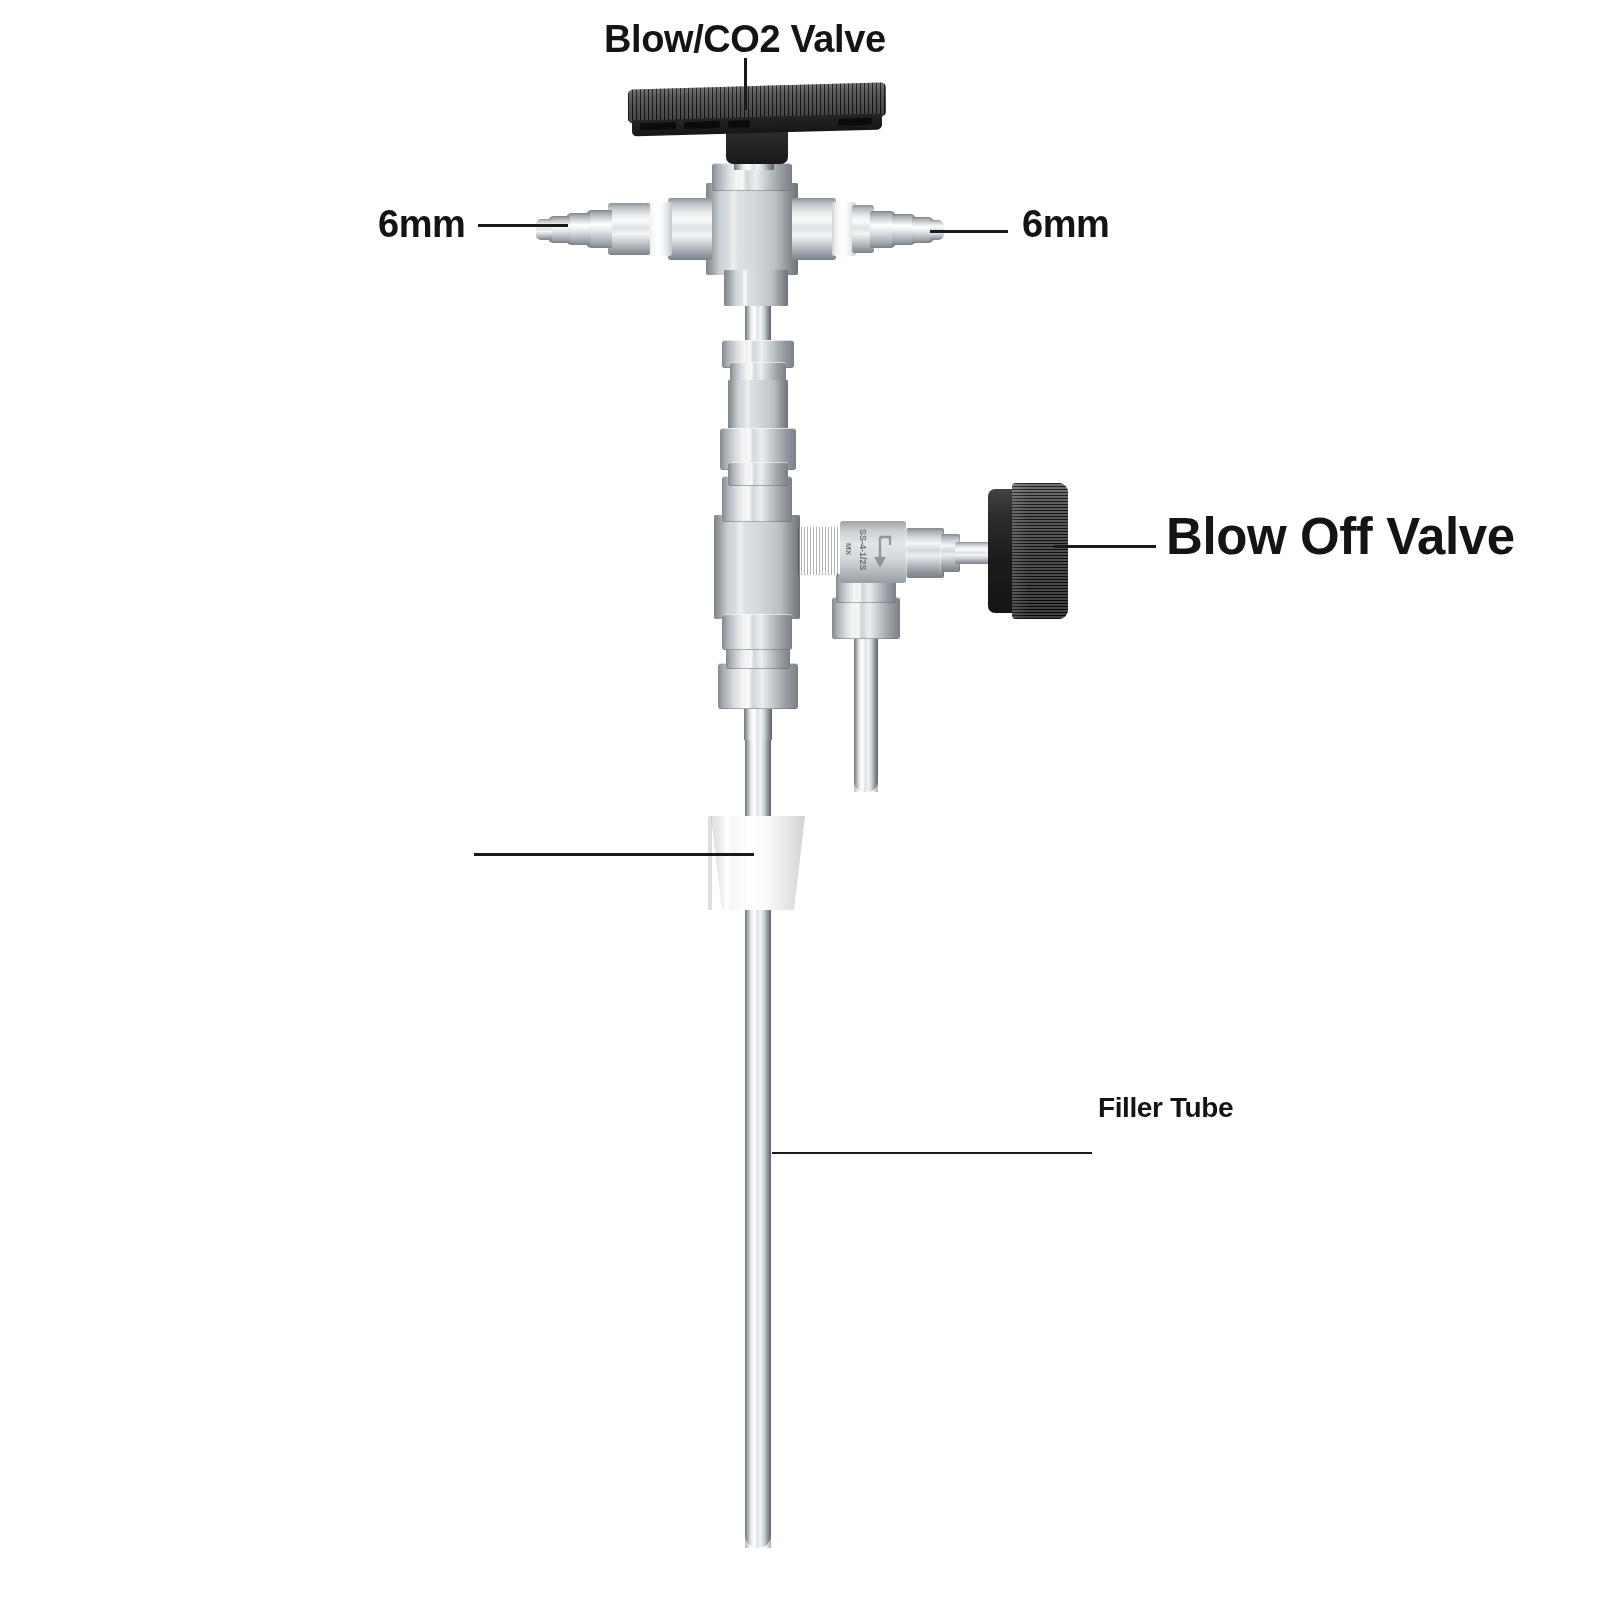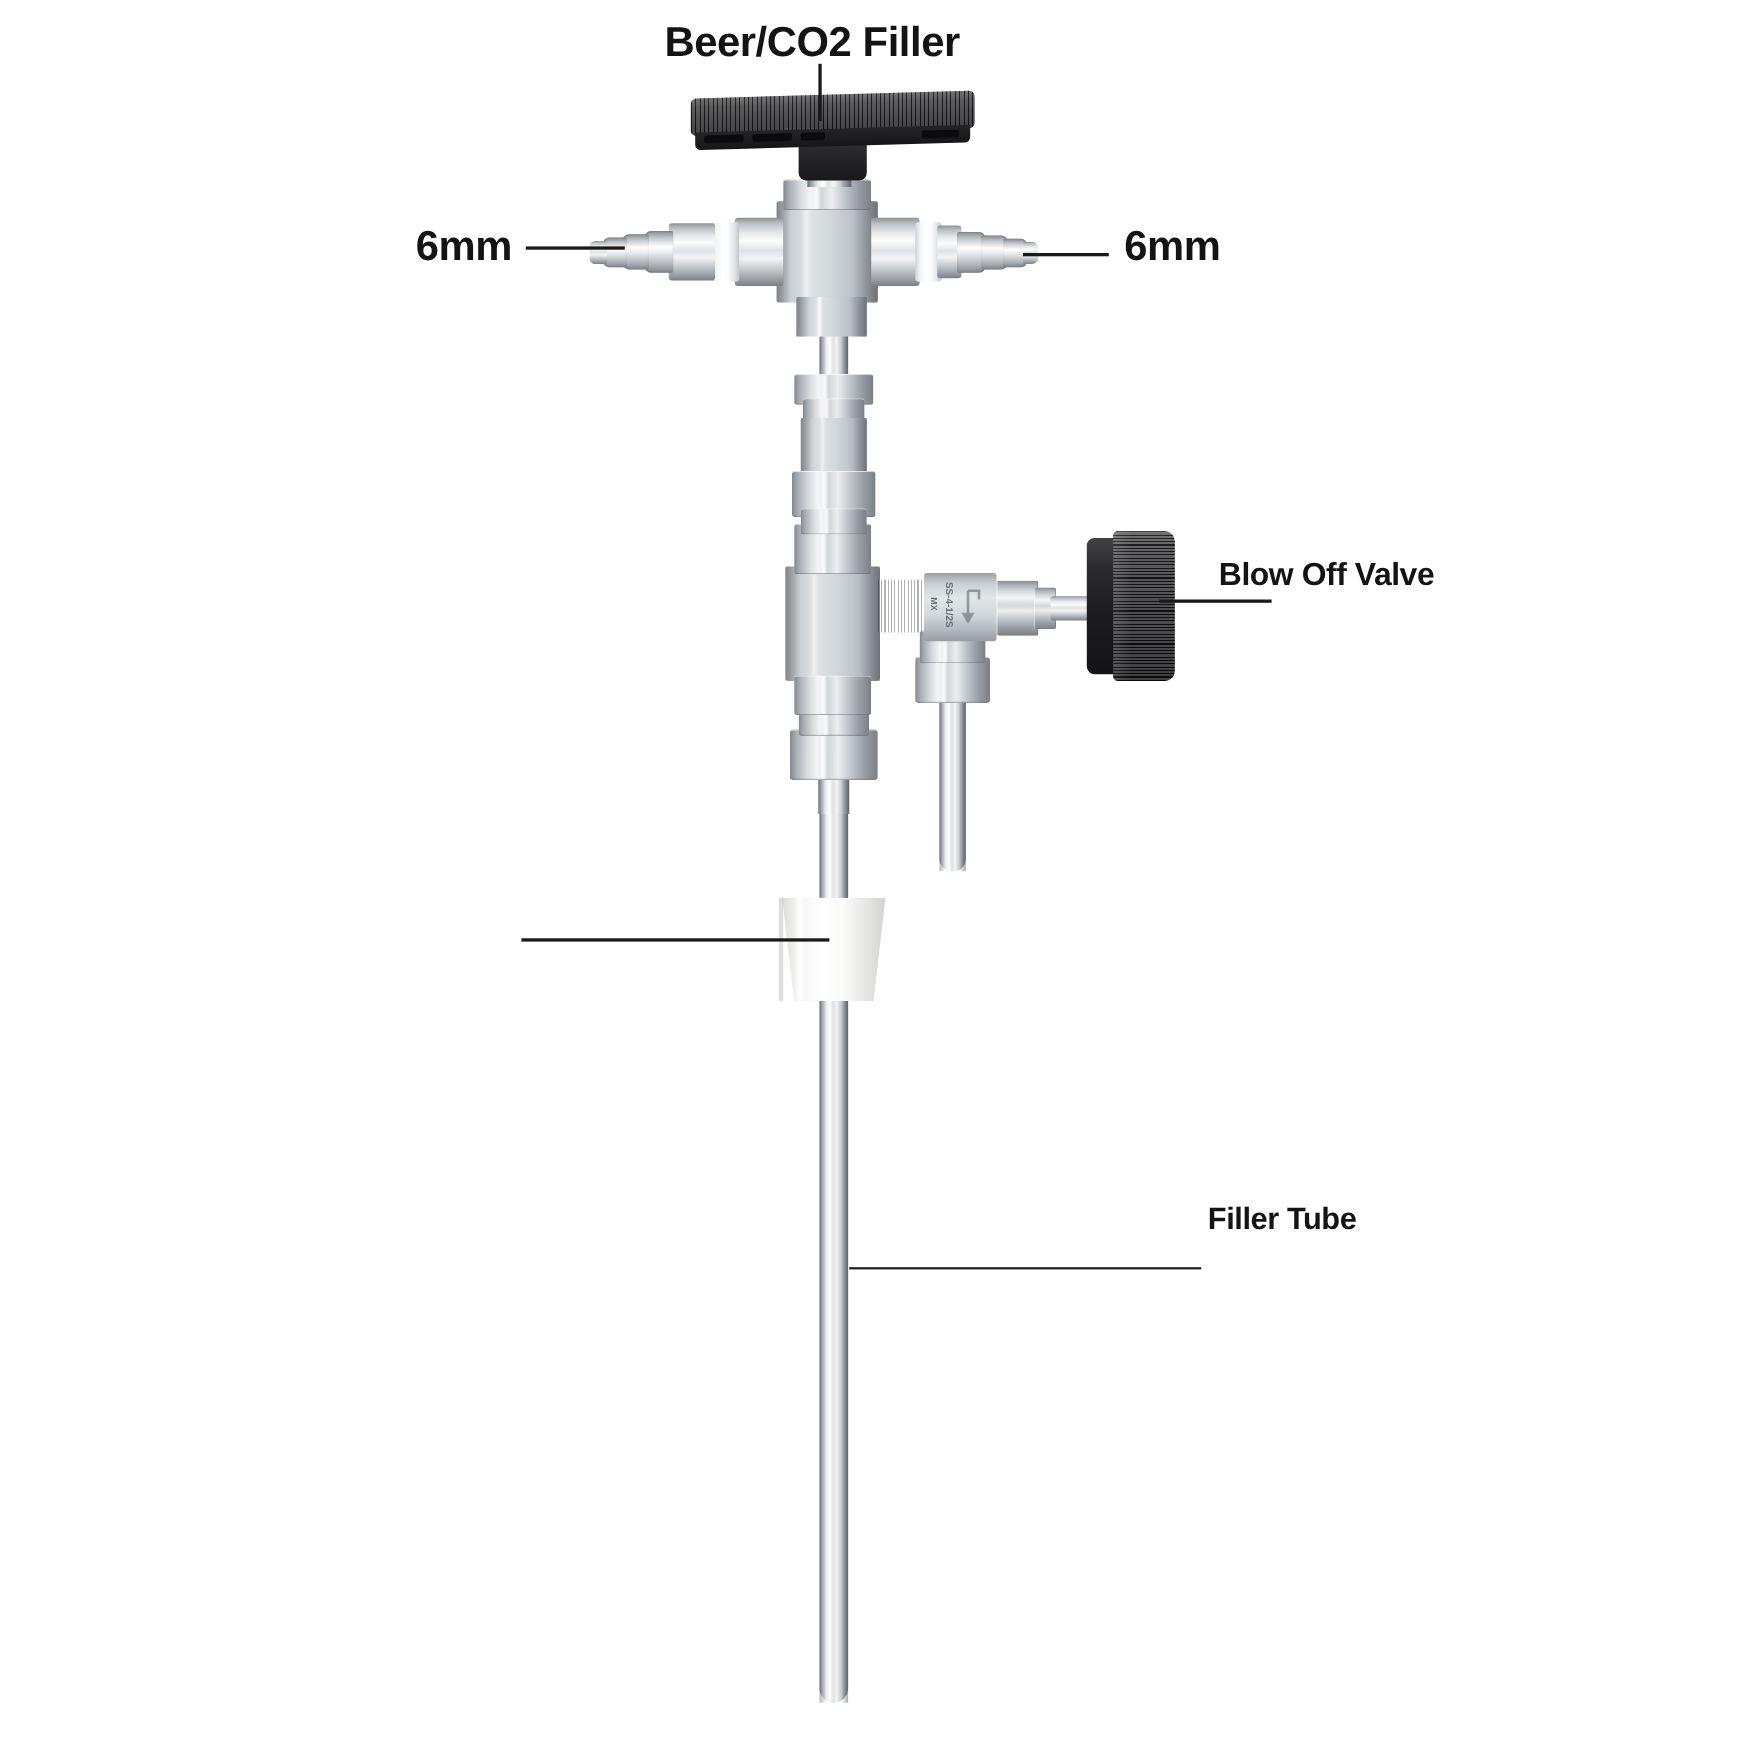--- a/index.html
+++ b/index.html
@@ -297,30 +297,30 @@
                 background:linear-gradient(to bottom,#242427 0%,#161618 100%);
                 transform: skewY(-1.6deg);">
       <div style="position:absolute; left:8px; top:3px; width:36px; height:7px; background:#0b0b0c; border-radius:2px;"></div>
       <div style="position:absolute; left:52px; top:3px; width:36px; height:7px; background:#0b0b0c; border-radius:2px;"></div>
       <div style="position:absolute; left:96px; top:3px; width:22px; height:7px; background:#0b0b0c; border-radius:2px;"></div>
       <div style="position:absolute; left:206px; top:4px; width:34px; height:7px; background:#0b0b0c; border-radius:2px;"></div>
     </div>
 
   </div>
 
-  <div class="callout" style="left:604px; top:18px; font-size:38px;">Beer/CO2 Filler</div>
+  <div class="callout" style="left:604px; top:18px; font-size:38px;">Blow/CO2 Valve</div>
   <div class="leader v" style="left:744px; top:58px; height:52px;"></div>
 
   <div class="callout" style="left:378px; top:203px; font-size:38px;">6mm</div>
   <div class="leader h" style="left:478px; top:224px; width:90px;"></div>
 
   <div class="callout" style="left:1022px; top:203px; font-size:38px;">6mm</div>
   <div class="leader h" style="left:930px; top:230px; width:78px;"></div>
 
-  <div class="callout" style="left:1108px; top:507px; font-size:29px;">Blow Off Valve</div>
+  <div class="callout" style="left:1166px; top:507px; font-size:51px;">Blow Off Valve</div>
   <div class="leader h" style="left:1054px; top:545px; width:102px;"></div>
 
   <div class="leader h" style="left:474px; top:853px; width:280px;"></div>
 
   <div class="callout" style="left:1098px; top:1092px; font-size:28px;">Filler Tube</div>
   <div class="leader h" style="left:772px; top:1152px; width:320px; height:2px;"></div>
 
 </div>
 
 </body></html>

